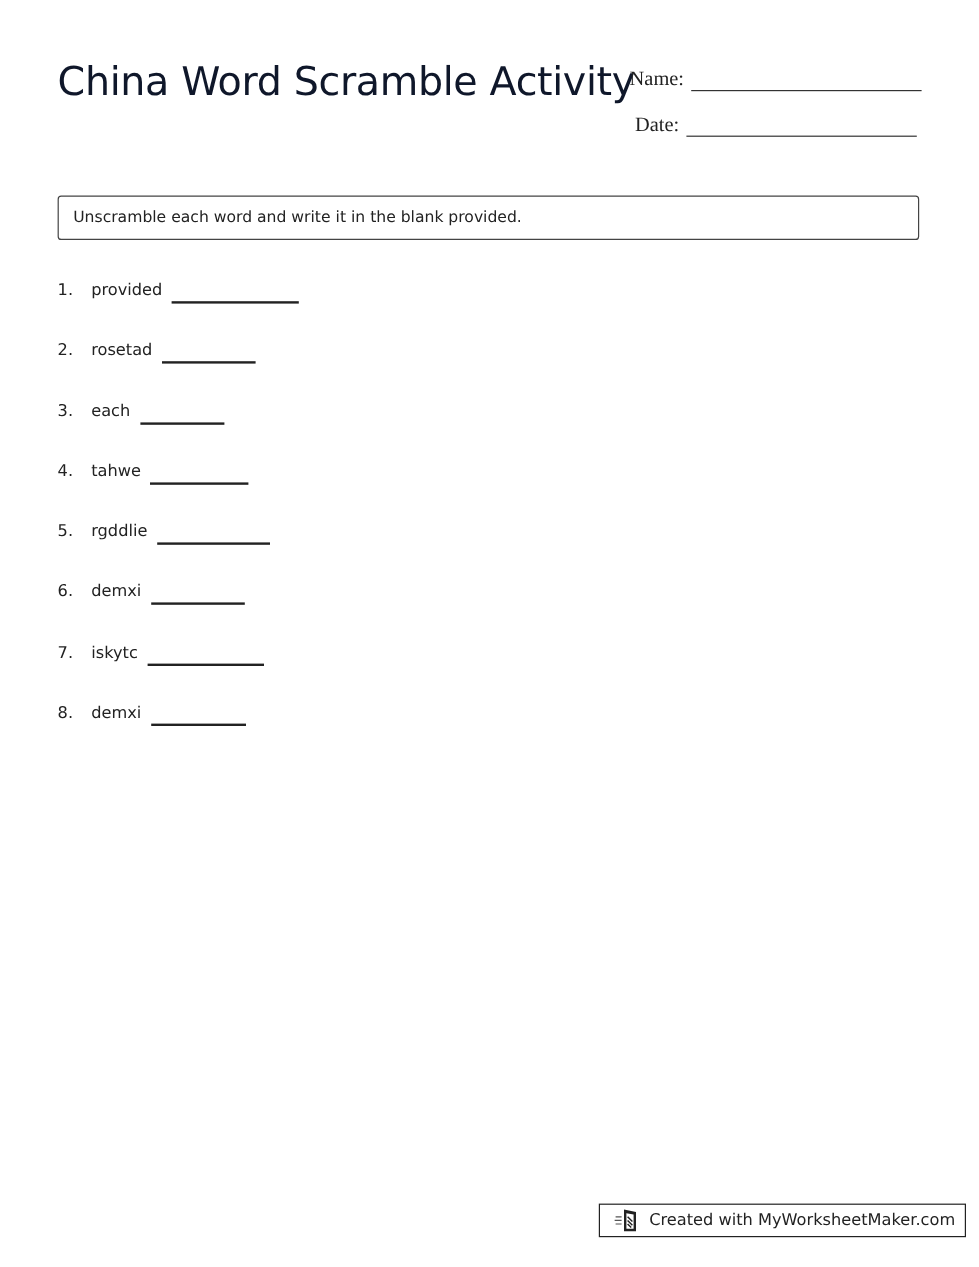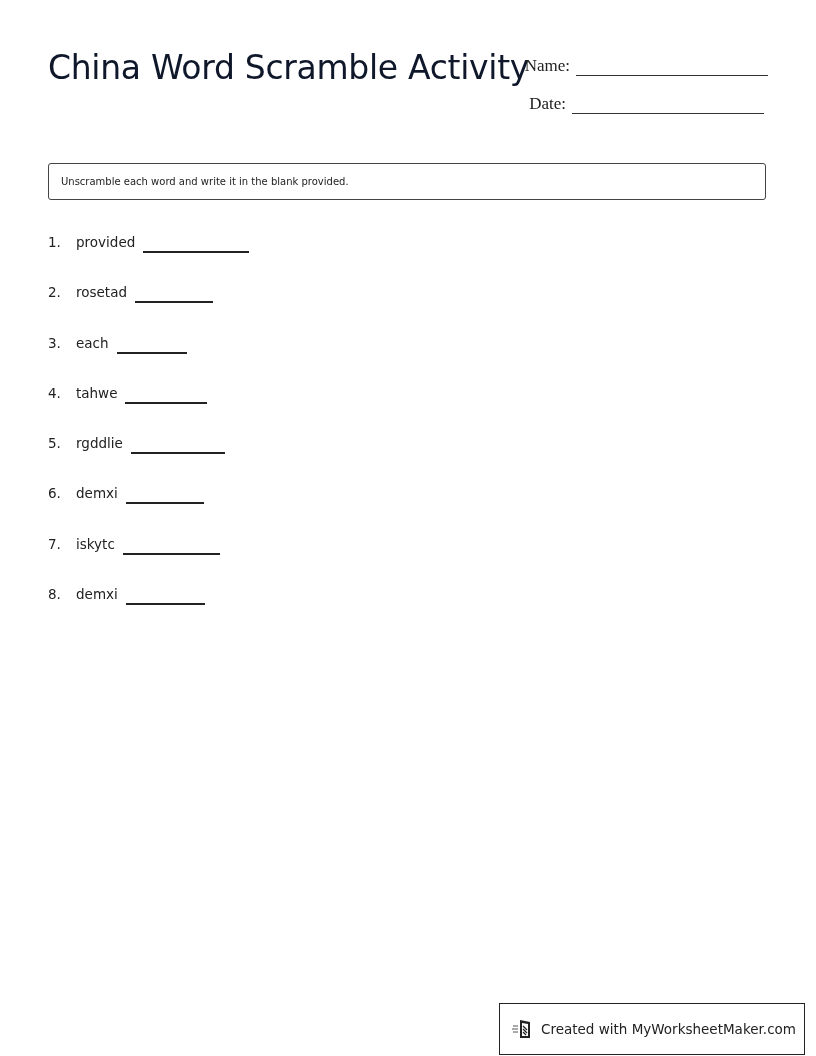--- a/index.html
+++ b/index.html
@@ -50,21 +50,21 @@
       left: 48px;
       top: 163px;
       width: 718px;
       height: 37px;
       box-sizing: border-box;
       border: 1.5px solid #444444;
       border-radius: 3px;
       padding: 0 12px;
       display: flex;
       align-items: center;
-      font-size: 10px;
+      font-size: 13px;
       color: #222222;
     }
     .items {
       position: absolute;
       left: 48px;
       top: 229px;
       margin: 0;
       padding: 0;
       list-style: none;
     }
@@ -92,21 +92,21 @@
       border-bottom: 2px solid #222222;
       margin-left: 8px;
       height: 1px;
       margin-bottom: 0px;
     }
     .footer {
       position: absolute;
       left: 499px;
       top: 1003px;
       width: 306px;
-      height: 52px;
+      height: 28px;
       box-sizing: border-box;
       border: 1.5px solid #222222;
       display: flex;
       align-items: center;
       padding-left: 12px;
       font-size: 13.5px;
       color: #222222;
     }
     .footer-icon {
       width: 22px;

